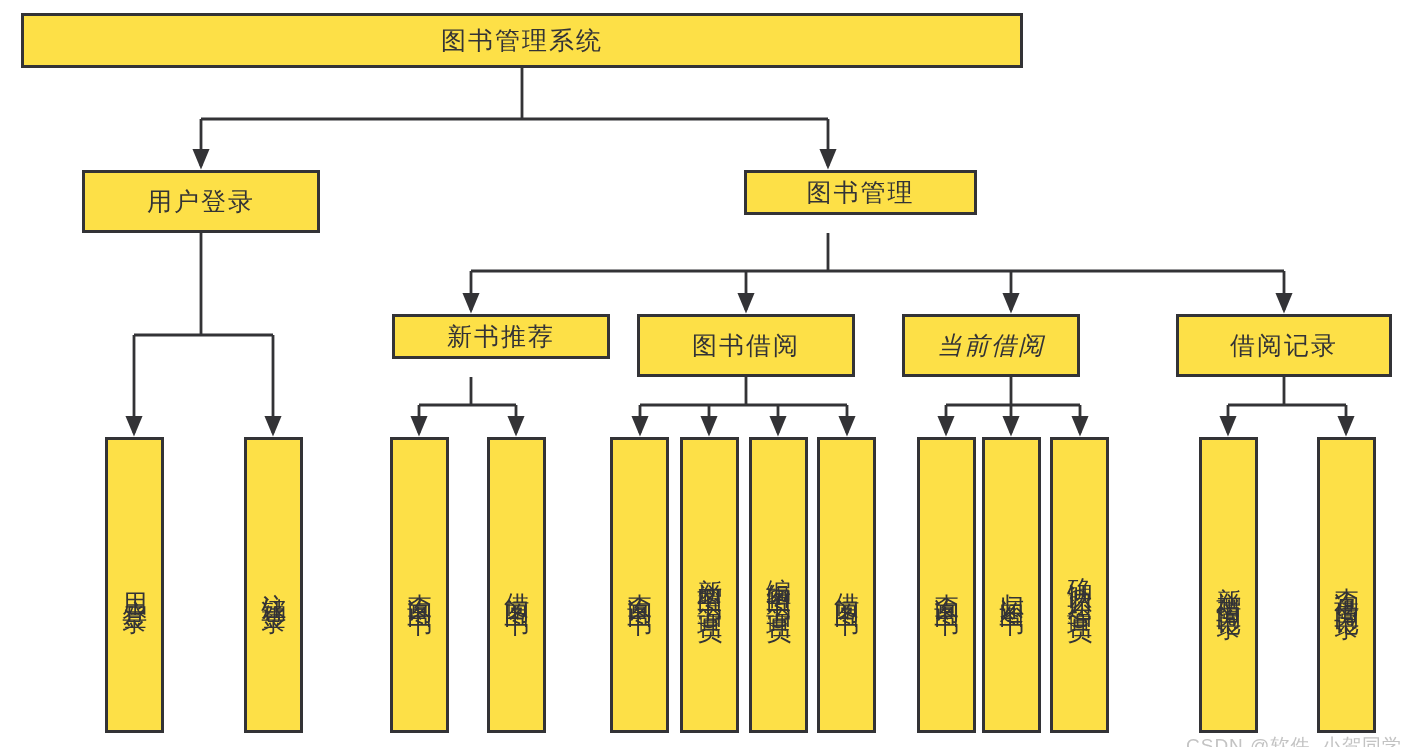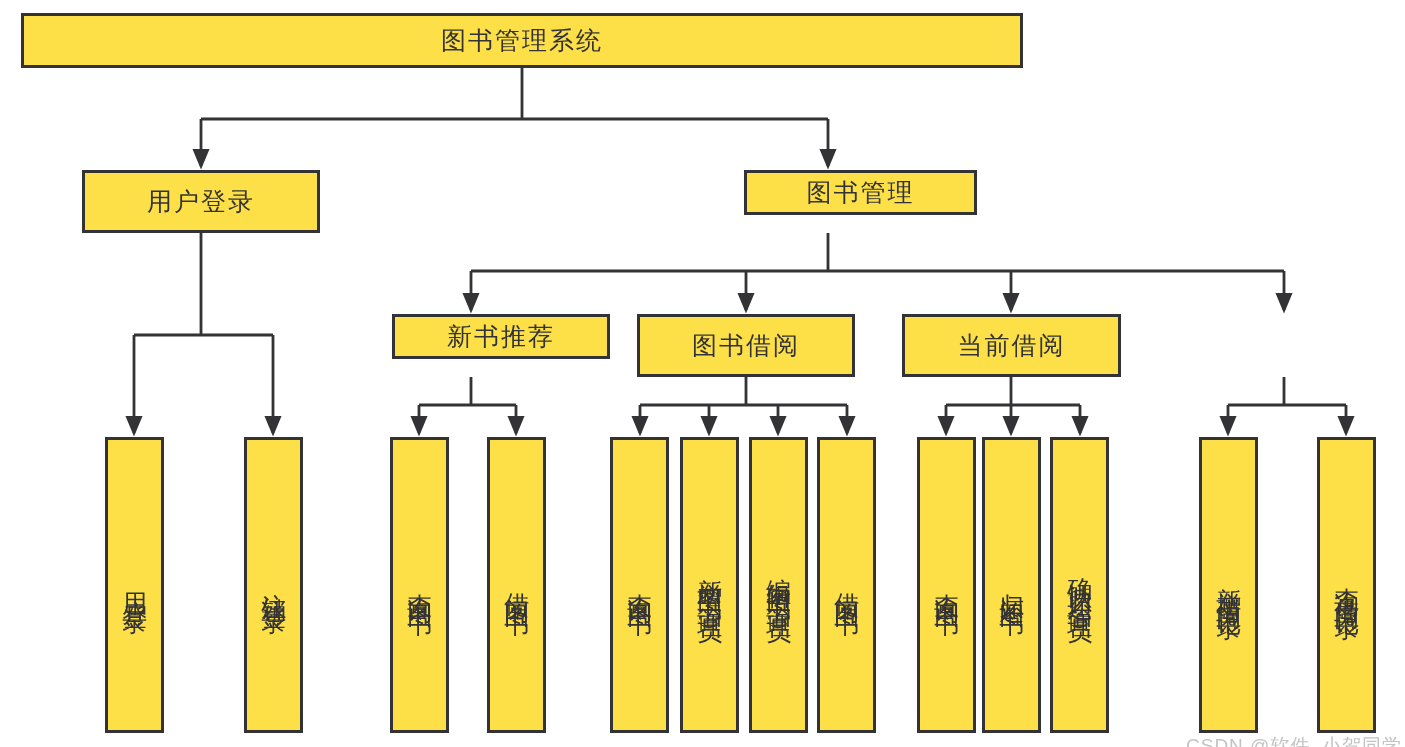--- a/index.html
+++ b/index.html
@@ -28,21 +28,21 @@
     line-height:1.1;
   }
   
   .n-root{left:21px;top:13px;width:1002px;height:55px;}
   
   .n-login{left:82px;top:170px;width:238px;height:63px;}
   .n-mgmt{left:744px;top:170px;width:233px;height:45px;text-align:right;}
   
   .n-sec0{left:362px;top:314px;width:218px;height:45px;margin-left:30px;}
   .n-sec1{left:637px;top:314px;width:218px;height:63px;font-family:Liberation Serif, serif;}
-  .n-sec2{left:902px;top:314px;width:219px;height:63px;}
+  .n-sec2{left:902px;top:314px;width:178px;height:63px;font-style:italic;}
   .n-sec3{left:1176px;top:314px;width:216px;height:63px;}
   
   .leaf{top:437px;width:59px;height:296px;}
   .n-leaf0{left:105px;} .n-leaf1{left:244px;}
   .n-leaf2{left:390px;} .n-leaf3{left:487px;}
   .n-leaf4{left:610px;} .n-leaf5{left:680px;}
   .n-leaf6{left:749px;} .n-leaf7{left:817px;}
   .n-leaf8{left:917px;} .n-leaf9{left:982px;}
   .n-leaf10{left:1050px;}
   .n-leaf11{left:1199px;} .n-leaf12{left:1317px;}
@@ -110,20 +110,23 @@
 
   <div class="node n-sec0">
     <span>新书推荐</span>
   </div>
   <div class="node n-sec1">
     <span>图书借阅</span>
   </div>
   <div class="node n-sec2">
     <span>当前借阅</span>
   </div>
+  <div class="node n-sec3">
+    <span>借阅记录</span>
+  </div>
 
   <div class="node vnode leaf n-leaf0">
     <span>用户登录</span>
   </div>
   <div class="node vnode leaf n-leaf1">
     <span>注销登录</span>
   </div>
   <div class="node vnode leaf n-leaf2">
     <span>查询图书</span>
   </div>

